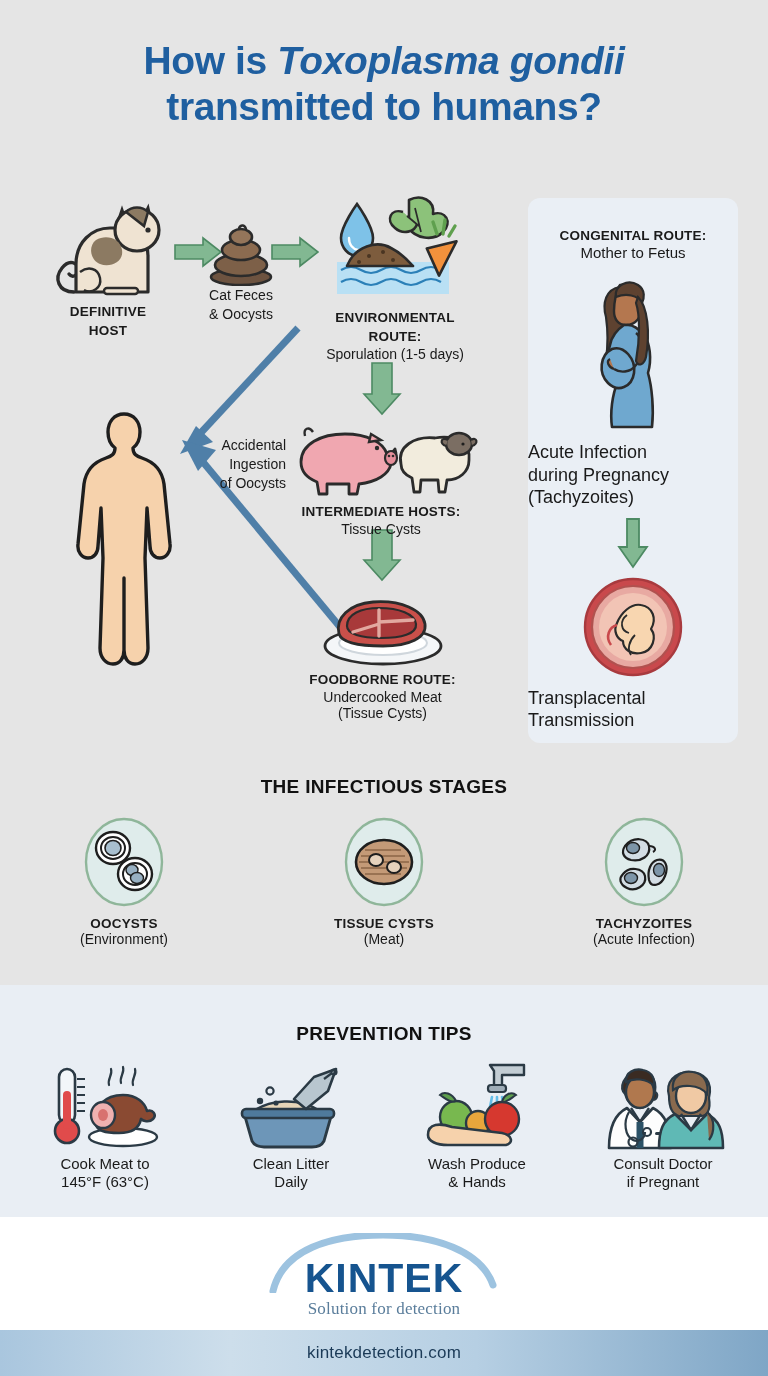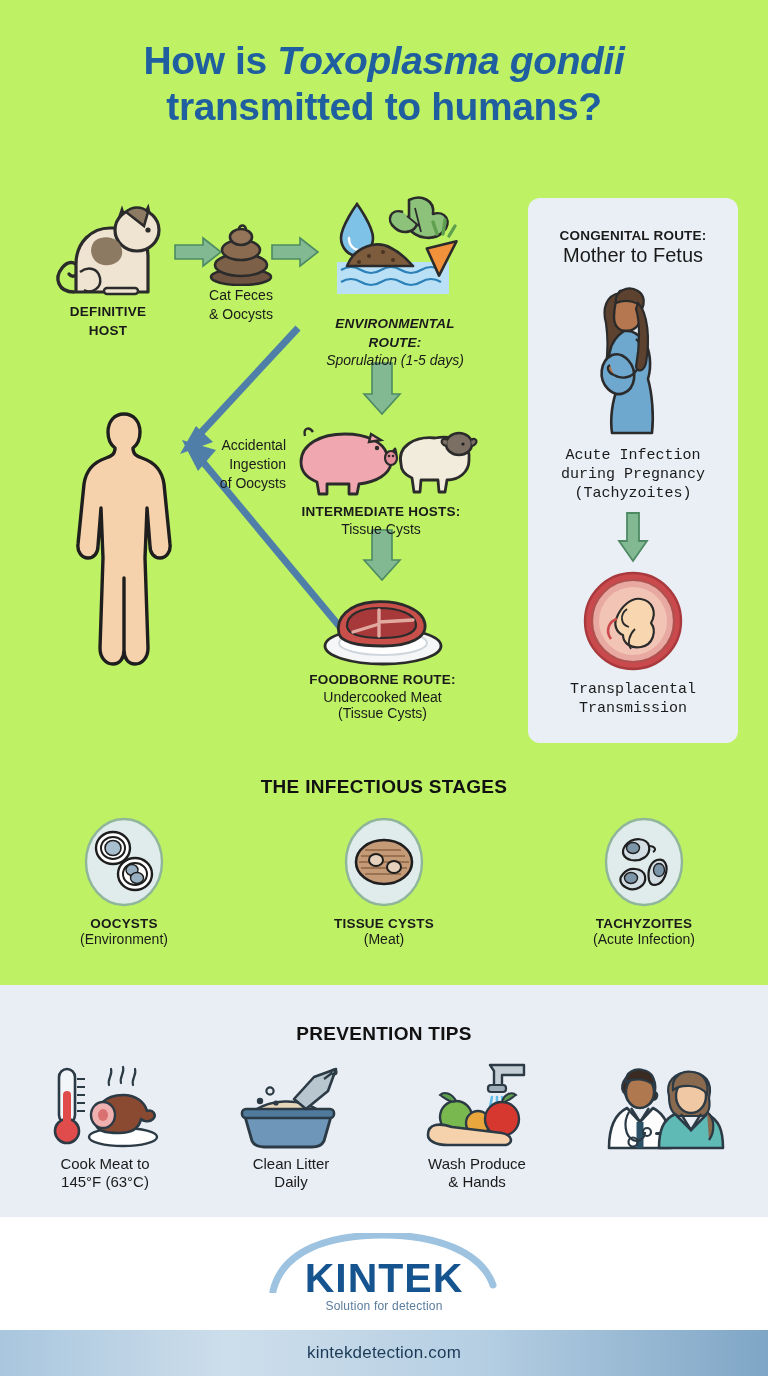--- a/index.html
+++ b/index.html
@@ -4,21 +4,21 @@
 <style>
   * { margin:0; padding:0; box-sizing:border-box; }
   html,body { width:768px; height:1376px; }
   body {
     font-family: "Liberation Sans", sans-serif;
     background:#ffffff;
     color:#1a1a1a;
     position:relative;
     overflow:hidden;
   }
-  .page { position:relative; width:768px; height:1376px; background:#bef264; }
+  .page { position:relative; width:768px; height:1376px; background:#e5e5e5; }
 
   
   .title-block{
     position:absolute; left:0; top:38px; width:768px;
     text-align:center; padding:0 40px;
   }
   .title-line{
     font-size:39px; font-weight:bold; color:#1f5fa0;
     line-height:1.18; letter-spacing:-0.4px;
   }
@@ -35,22 +35,22 @@
   
   .garrow{ position:absolute; }
 
   
   .cong-panel{
     position:absolute; left:528px; top:198px; width:210px; height:545px;
     background:#eaeff5; border-radius:12px;
   }
   .cong-title{ text-align:center; padding-top:30px; }
   .cong-title .t1{ font-weight:bold; font-size:13.5px; letter-spacing:.2px; display:block;}
-  .cong-title .t2{ font-size:20px; display:block; margin-top:1px;}
-  .cong-cap{ text-align:center; font-size:15px; line-height:1.25;font-family:Liberation Mono, monospace; }
+  .cong-title .t2{ font-size:15px; display:block; margin-top:1px;}
+  .cong-cap{ text-align:left; font-size:18px; line-height:1.25; }
 
   
   .stages{ position:absolute; left:0; top:770px; width:768px; height:200px; }
   .stages h2{
     text-align:center; font-size:19px; font-weight:bold; letter-spacing:.3px;
     color:#111; margin-top:6px;
   }
   .stage-row{ display:flex; justify-content:center; gap:110px; margin-top:18px; }
   .stage{ width:150px; text-align:center; }
   .stage .cap1{ font-weight:bold; font-size:13.5px; letter-spacing:.2px; display:block; margin-top:8px;}
@@ -76,21 +76,21 @@
     background:#ffffff; display:flex; flex-direction:column;
     align-items:center; justify-content:center;
   }
   .logo-wrap{ position:relative; width:250px; height:74px; }
   .logo-name{
     position:absolute; left:0; top:18px; width:250px; text-align:center;
     font-size:41px; font-weight:bold; letter-spacing:1px; color:#16548f;
   }
   .logo-sub{
     position:absolute; left:0; top:62px; width:250px; text-align:center;
-    font-size:12px; color:#5a7d9b; letter-spacing:.2px;
+    font-size:17px; color:#5a7d9b; letter-spacing:.2px;font-family:Liberation Serif, serif;
   }
   .logo-arc{ position:absolute; left:10px; top:-4px; }
   .urlbar{
     position:absolute; left:0; top:1330px; width:768px; height:46px;
     background:linear-gradient(90deg,#a9c6de 0%,#cddeeb 30%,#b6cfe3 62%,#7fa6c6 100%);
     display:flex; align-items:center; justify-content:center;
   }
   .urlbar span{ font-size:17px; color:#1b3a57; letter-spacing:.2px; }
 </style>
 </head>
@@ -181,21 +181,21 @@
           <path d="M18 76 C26 56 48 50 62 58 C74 64 80 72 84 76 Z" fill="#7d5c3d" stroke="#2b2b2b" stroke-width="2.6" stroke-linejoin="round"></path>
           <circle cx="40" cy="66" r="2" fill="#4a3522"></circle>
             <circle cx="54" cy="62" r="2" fill="#4a3522"></circle>
           <circle cx="64" cy="70" r="2" fill="#4a3522"></circle>
             <circle cx="30" cy="72" r="2" fill="#4a3522"></circle>
 
           <path d="M96 62 L122 46 L116 84 Z" transform="rotate(18 108 66)" fill="#f2913c" stroke="#2b2b2b" stroke-width="2.6" stroke-linejoin="round"></path>
           <path d="M108 44 L104 32 M114 44 L116 30 M120 46 L126 36" stroke="#5fa04e" stroke-width="3.4" stroke-linecap="round" fill="none"></path>
         </svg>
       </div>
-      <div class="lbl" style="margin-top:14px;font-style:italic;">
+      <div class="lbl" style="margin-top:8px;">
         <span class="strong" style="white-space:pre-line;">ENVIRONMENTAL
 ROUTE:</span>
         <span class="norm" style="display:block;">Sporulation (1-5 days)</span>
       </div>
     </div>
 
     <div class="node" style="left:70px;top:218px;">
       <div>
         <svg width="108" height="262" viewBox="0 0 108 262">
           <path d="M54 6 C44 6 38 14 38 24 C38 32 41 37 45 40 C45 46 42 48 36 50
@@ -458,20 +458,22 @@
 
             <path d="M68 36 C64 22 74 12 88 12 C104 12 112 22 108 38 C110 50 106 56 100 56
                      L78 56 C70 54 68 46 68 36 Z" fill="#8a6a4e" stroke="#2b3a45" stroke-width="2.2"></path>
             <ellipse cx="90" cy="36" rx="15" ry="17" fill="#f0c9a4" stroke="#2b3a45" stroke-width="2.4"></ellipse>
             <path d="M72 30 C70 16 82 10 92 12 C104 14 108 24 106 34 C98 24 80 24 72 30 Z" fill="#8a6a4e" stroke="#2b3a45" stroke-width="2.2"></path>
             <path d="M74 54 C62 60 58 70 58 88 L122 88 C122 70 118 60 106 54 L90 70 Z" fill="#5fb9b5" stroke="#2b3a45" stroke-width="2.6" stroke-linejoin="round"></path>
             <path d="M80 54 L90 70 L100 54" fill="none" stroke="#2b3a45" stroke-width="2.4"></path>
             <path d="M106 52 C114 58 114 72 108 80" fill="#8a6a4e" stroke="#2b3a45" stroke-width="2.2"></path>
           </svg>
         </div>
+        <span class="txt" style="white-space:pre-line;">Consult Doctor
+if Pregnant</span>
       </div>
     </div>
   </div>
 
   <div class="logo-area">
     <div class="logo-wrap">
       <svg class="logo-arc" width="230" height="60" viewBox="0 0 230 60">
         <path d="M4 58 C14 16 62 2 114 2 C166 2 212 18 224 52" fill="none" stroke="#9dc3e0" stroke-width="7" stroke-linecap="round"></path>
       </svg>
       <div class="logo-name">KINTEK</div>

